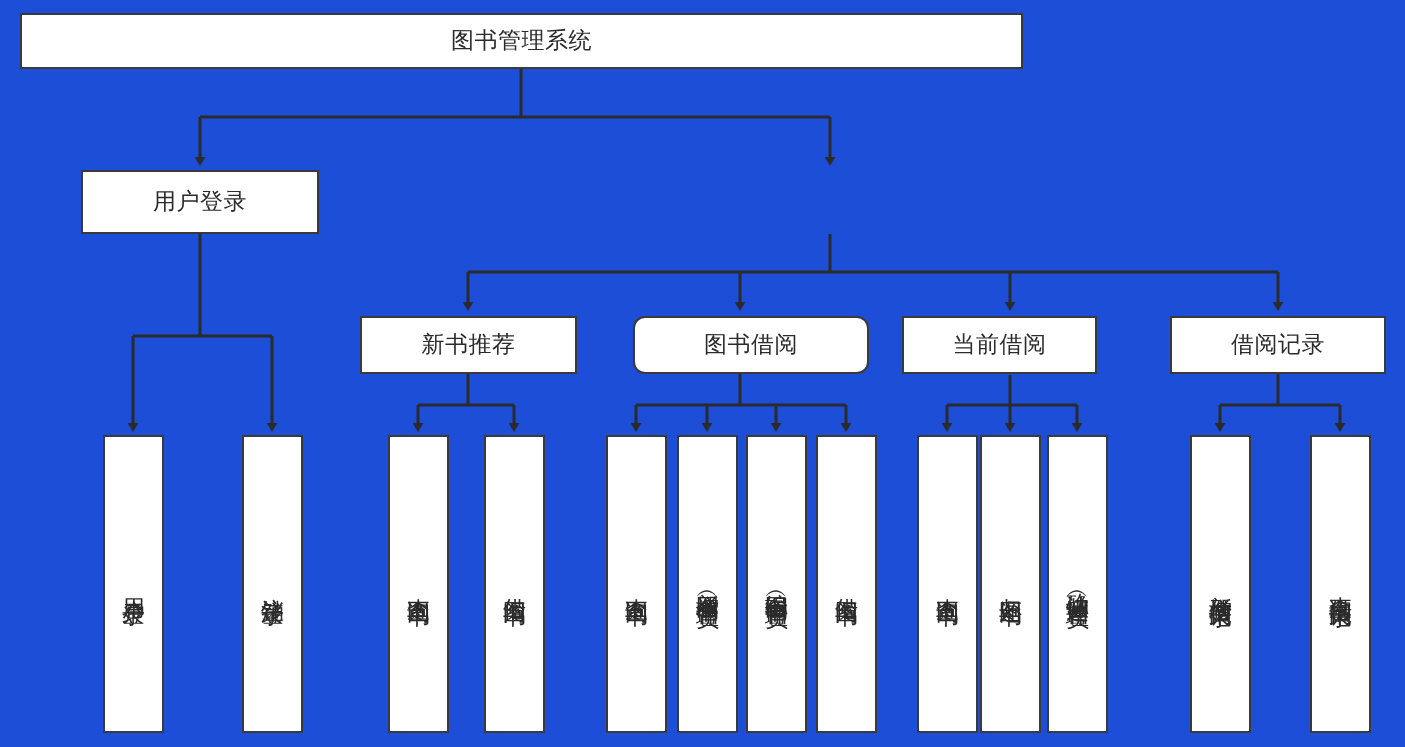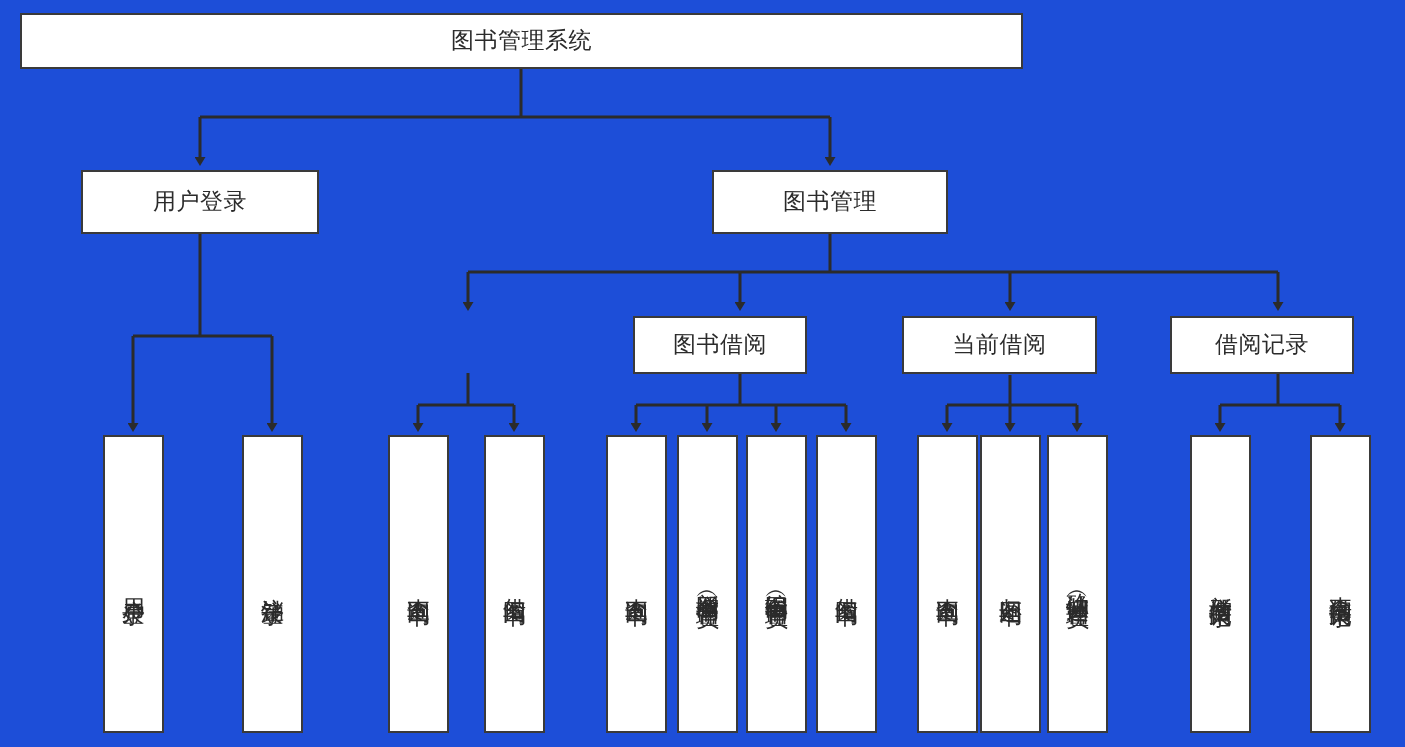--- a/index.html
+++ b/index.html
@@ -119,31 +119,31 @@
     </g>
   </svg>
 
   <div class="node horiz" style="left:20px; top:13px; width:1003px; height:56px;">
     <span>图书管理系统</span>
   </div>
 
   <div class="node horiz" style="left:81px; top:170px; width:238px; height:64px;">
     <span>用户登录</span>
   </div>
-  <div class="node horiz" style="left:712px; top:170px; width:236px; height:64px;">
-    <span>图书管理</span>
+
+  <div class="node horiz" style="left:360px; top:316px; width:217px; height:58px;">
+    <span>新书推荐</span>
   </div>
-
-  <div class="node horiz" style="left:633px; top:316px; width:174px; height:58px;">
+  <div class="node horiz" style="left:633px; top:316px; width:236px; height:58px;border-radius:12px;">
     <span>图书借阅</span>
   </div>
   <div class="node horiz" style="left:902px; top:316px; width:195px; height:58px;">
     <span>当前借阅</span>
   </div>
-  <div class="node horiz" style="left:1170px; top:316px; width:184px; height:58px;">
+  <div class="node horiz" style="left:1170px; top:316px; width:216px; height:58px;">
     <span>借阅记录</span>
   </div>
 
   <div class="node vert" style="left:103px; top:435px; width:61px; height:298px;">
     <span>用户登录</span>
   </div>
   <div class="node vert" style="left:242px; top:435px; width:61px; height:298px;">
     <span>注销登录</span>
   </div>
 

